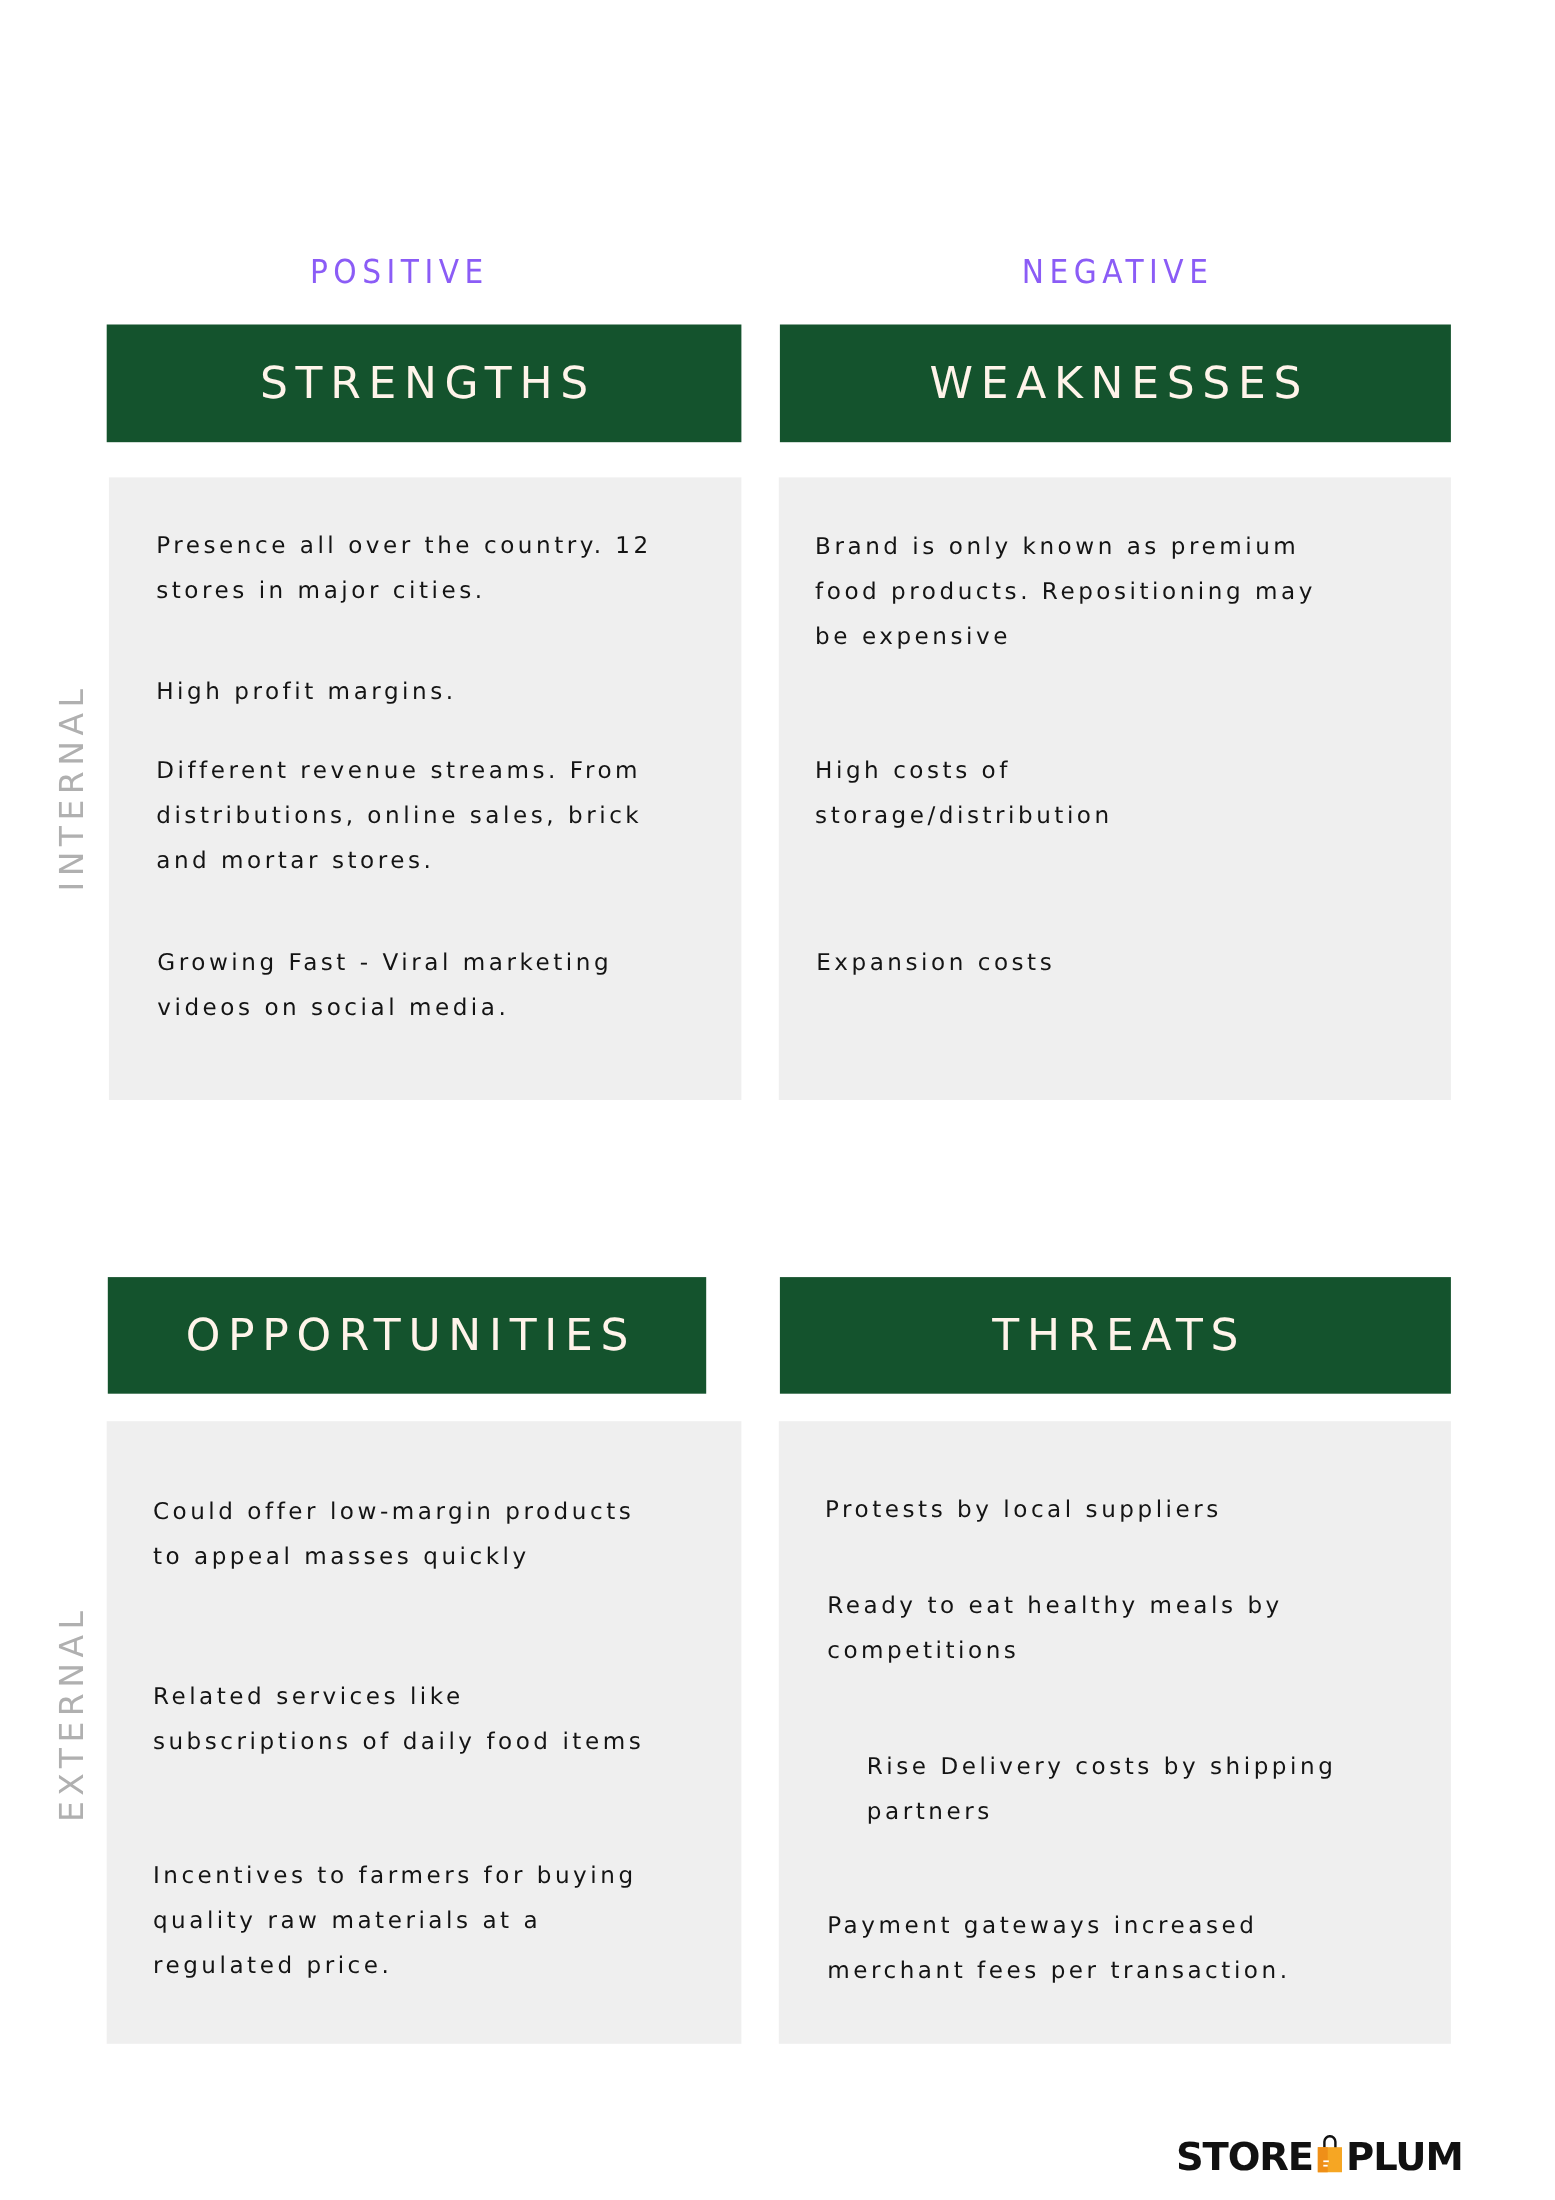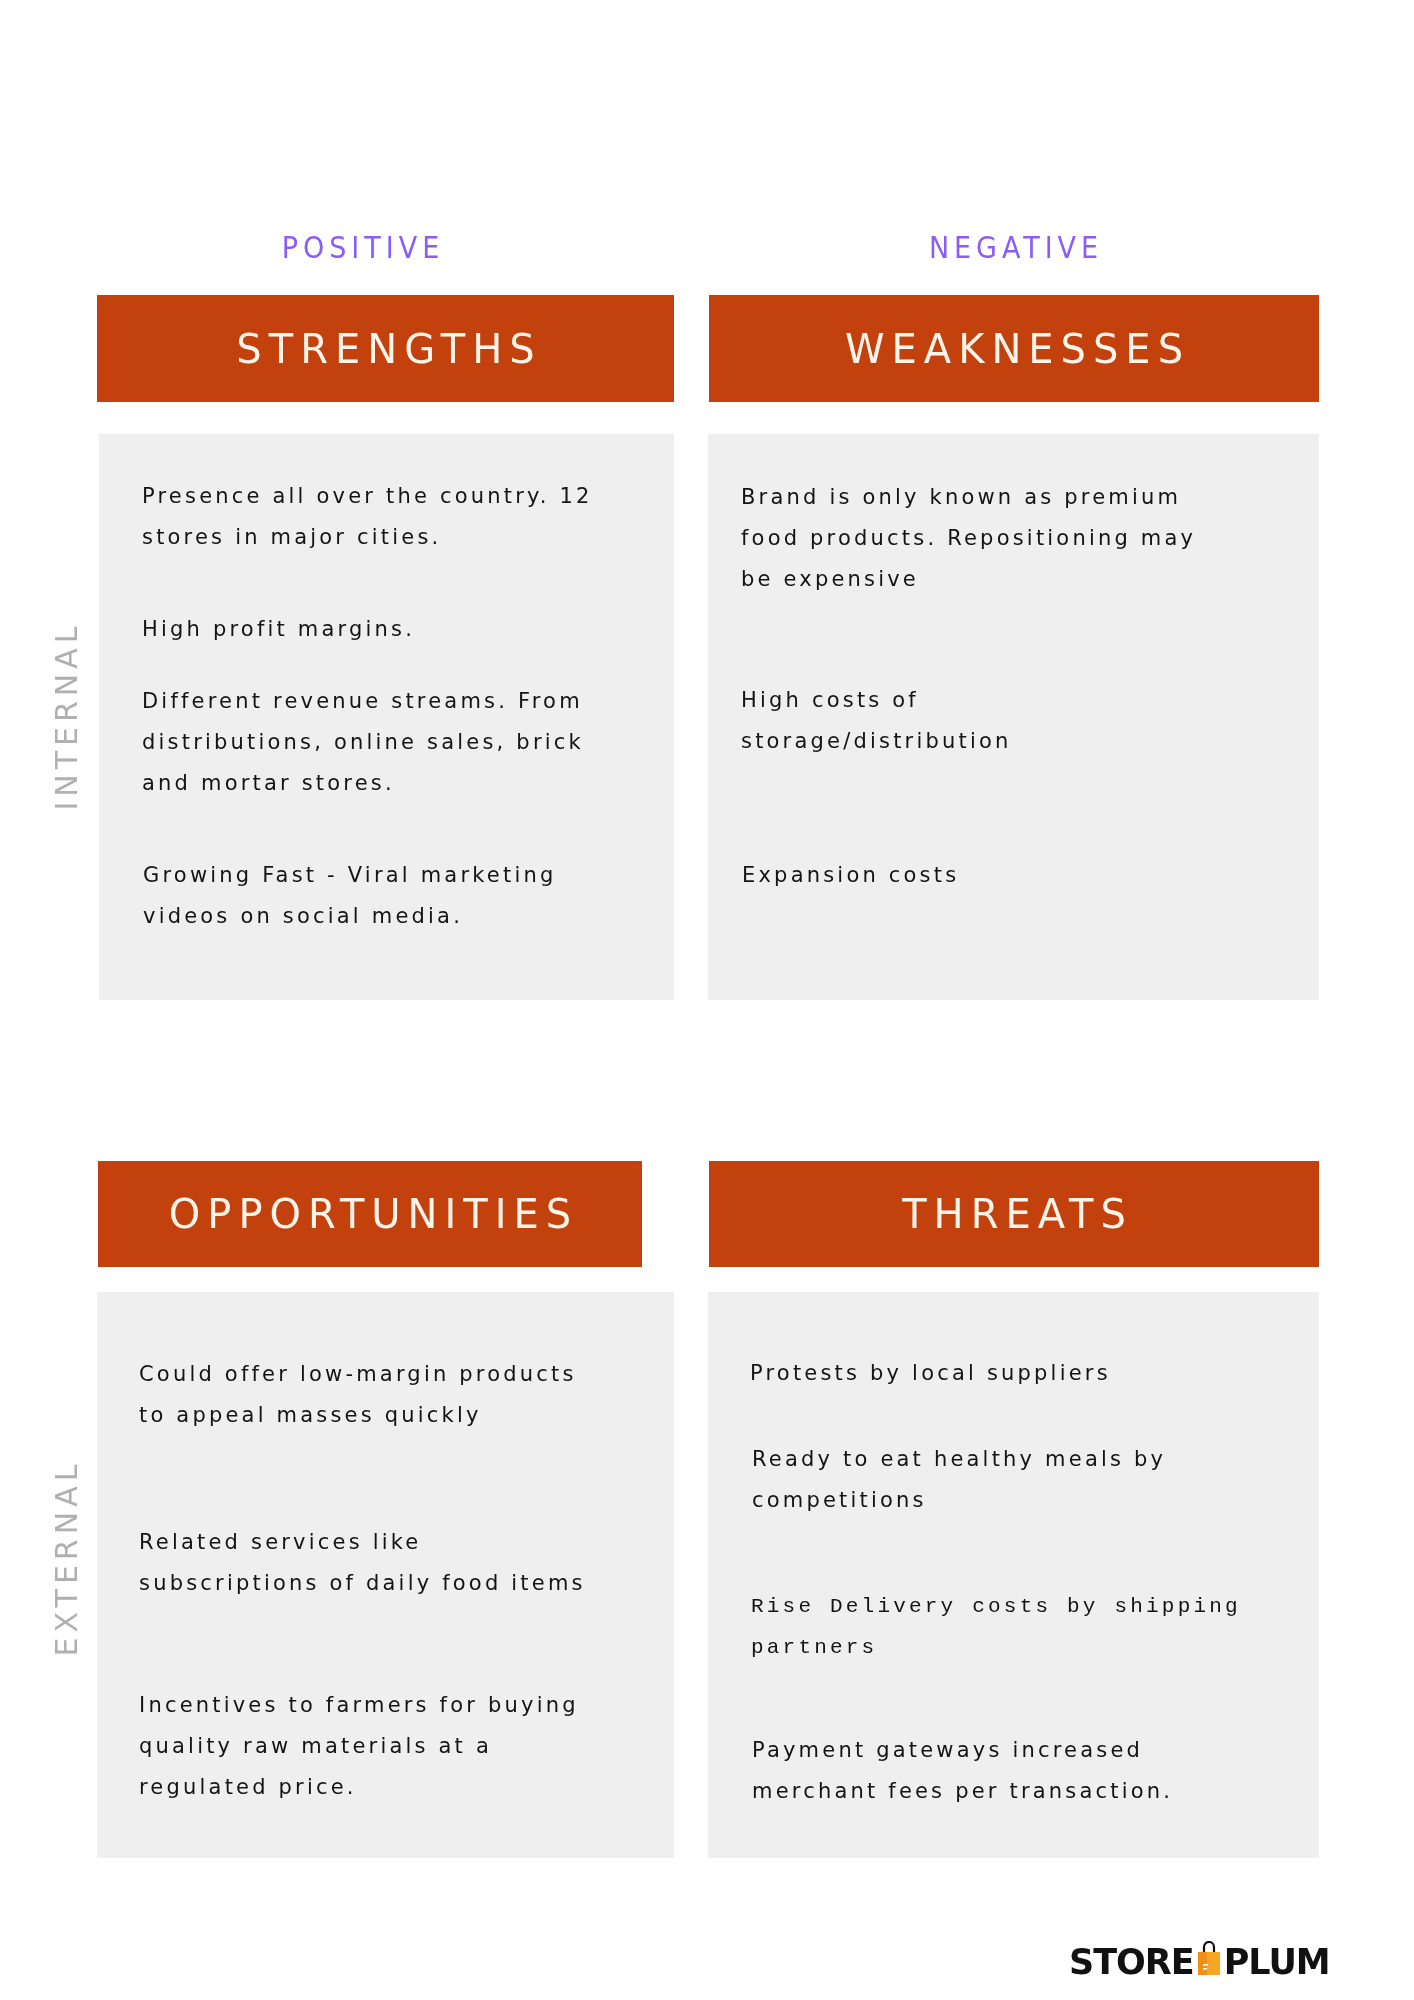--- a/index.html
+++ b/index.html
@@ -5,21 +5,21 @@
   html, body { margin: 0; padding: 0; background: #ffffff; }
   body { width: 1414px; height: 2000px; position: relative; overflow: hidden;
          font-family: "Liberation Sans", sans-serif; }
   .col-label { position: absolute; top: 230px; color: #8b5cf6; font-size: 30px;
                letter-spacing: 5px; transform: translateX(-50%); white-space: nowrap;
                font-family: "DejaVu Sans", sans-serif; font-weight: 400; transform-origin: center;
                font-stretch: condensed; }
   .row-label { position: absolute; color: #b0b0b0; font-size: 30px; letter-spacing: 5px;
                white-space: nowrap; transform: translate(-50%, -50%) rotate(-90deg);
                font-family: "DejaVu Sans", sans-serif; }
-  .bar { position: absolute; background: #c2410c; display: flex; align-items: center;
+  .bar { position: absolute; background: #14532d; display: flex; align-items: center;
          justify-content: center; }
   .bar-title { color: #fff4ea; font-size: 40px; letter-spacing: 7px;
                font-family: "DejaVu Sans", sans-serif; padding-left: 7px; }
   .box { position: absolute; background: #efefef; }
   .item { position: absolute; color: #141414; font-size: 21px; letter-spacing: 3.2px;
           line-height: 41px; font-family: "DejaVu Sans", sans-serif; transform: translateY(-50%);
           white-space: pre-line; }
   .logo { position: absolute; left: 1069px; top: 1938px; height: 48px; display: flex;
           align-items: center; font-family: "DejaVu Sans", sans-serif; font-weight: bold;
           font-size: 35px; color: #111; letter-spacing: -1px; justify-content: space-between; }
@@ -71,21 +71,21 @@
 quality raw materials at a
 regulated price.</div>
 
 <div class="bar" style="left:709px; top:1161px; width:610px; height:106px;">
   <span class="bar-title">THREATS</span>
 </div>
 <div class="box" style="left:708px; top:1292px; width:611px; height:566px;"></div>
 <div class="item" style="left:750px; top:1373px;">Protests by local suppliers</div>
 <div class="item" style="left:752px; top:1480px;">Ready to eat healthy meals by
 competitions</div>
-<div class="item" style="left:751px; top:1627px;font-family:Liberation Mono, monospace;">Rise Delivery costs by shipping
+<div class="item" style="left:788px; top:1627px;">Rise Delivery costs by shipping
 partners</div>
 <div class="item" style="left:752px; top:1771px;">Payment gateways increased
 merchant fees per transaction.</div>
 
 <div class="logo">
   <span>STORE</span>
   <span class="bag">
     <svg width="26" height="34" viewBox="0 0 26 34" style="position:absolute; top:-8px; left:0;">
       <path d="M8 12 V6 a5 5 0 0 1 10 0 V12" fill="none" stroke="#111" stroke-width="2.2"></path>
       <rect x="2" y="11" width="22" height="23" fill="#f6a623"></rect>

